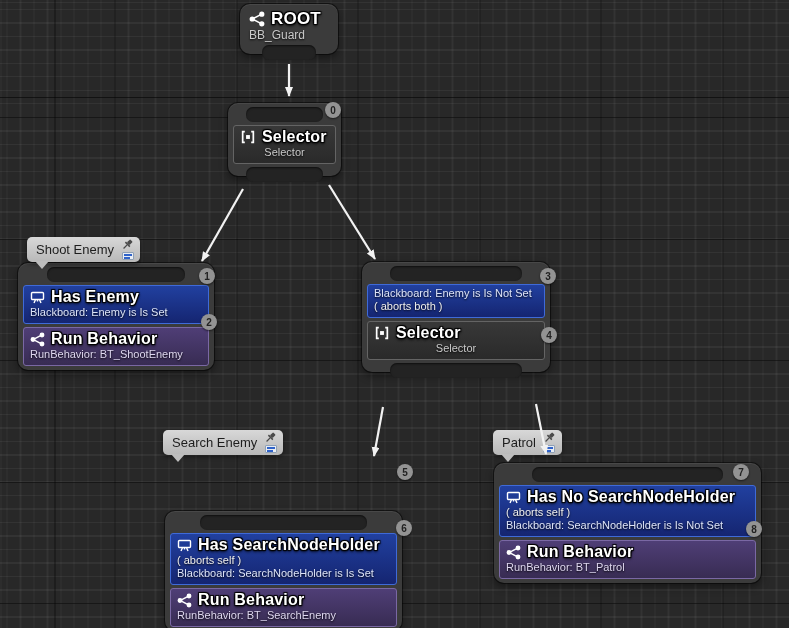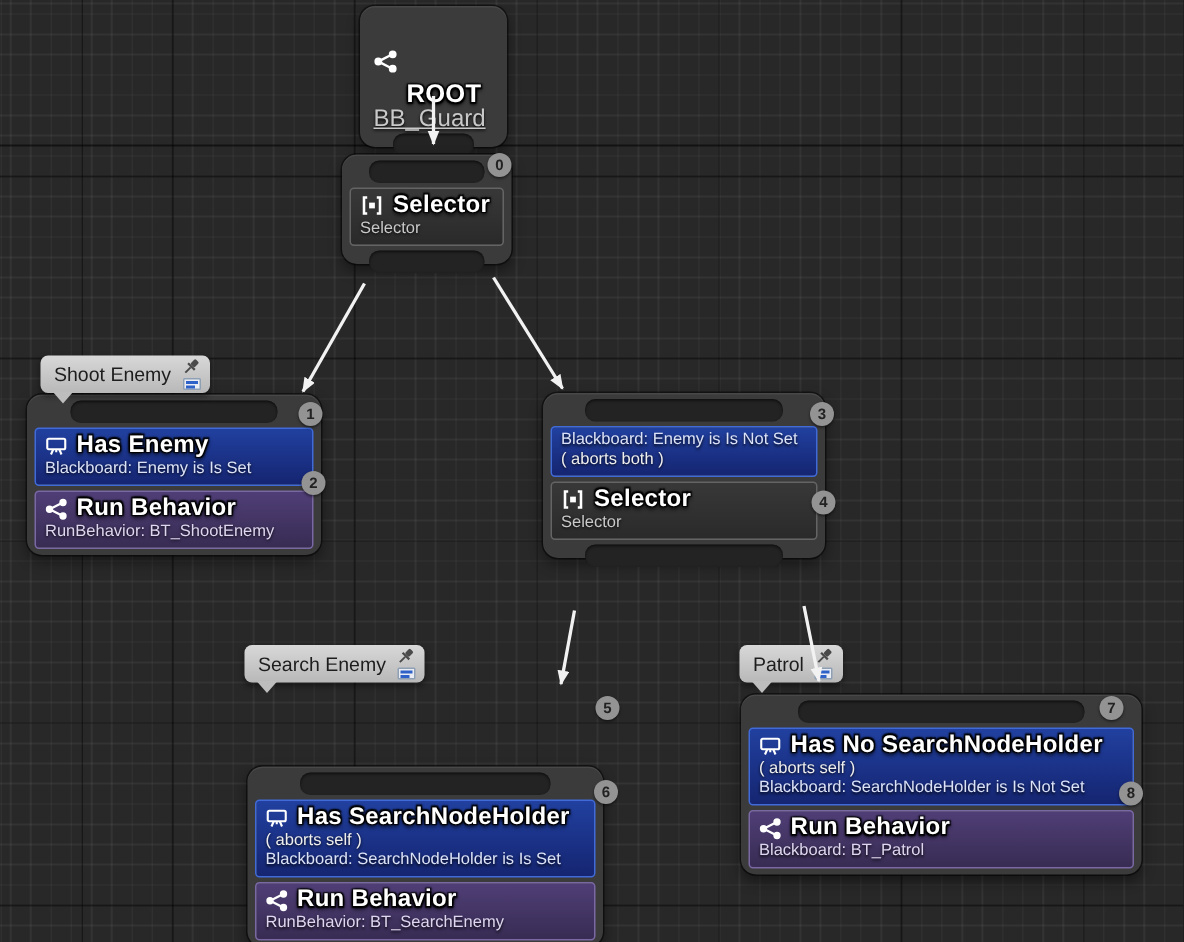--- a/index.html
+++ b/index.html
@@ -17,29 +17,29 @@
   .bt-node{
     position:absolute;display:flex;flex-direction:column;gap:3px;
     background:#3b3b3b;border-radius:10px;padding:4px 5px;
     box-shadow: inset 0 1px 0 rgba(255,255,255,0.07), 0 0 0 1px rgba(0,0,0,0.5), 0 4px 9px rgba(0,0,0,0.45);
     z-index:2;
   }
   .pin{background:#232323;border-radius:7px;height:15px;width:74%;margin:0 auto;box-shadow:inset 0 1px 2px rgba(0,0,0,.6);}
   .pin-out{margin-bottom:-10px;}
   .panel{border-radius:3px;padding:2px 6px 4px;}
   .panel-plain{background:transparent;border:none;padding:1px 4px 0;}
-  .panel-gray{background:linear-gradient(#383838,#2a2a2a);border:1px solid #646464;}
+  .panel-gray{background:linear-gradient(#383838,#2a2a2a);border:1px solid #646464;text-align:center;}
   .panel-blue{background:linear-gradient(#21409f,#152571);border:1px solid #3f6ad8;}
   .panel-purple{background:linear-gradient(#4f3e76,#382c53);border:1px solid #7a68a4;}
   .title-row{display:flex;align-items:center;gap:6px;}
   .title{
     font-weight:bold;font-size:16px;color:#ffffff;letter-spacing:.2px;white-space:nowrap;
     text-shadow:-1px -1px 1px #000, 1px -1px 1px #000, -1px 1px 1px #000, 1px 1px 1px #000, 0 2px 3px rgba(0,0,0,.9);
   }
-  .title-lg{font-size:17px;margin-top:44px;}
+  .title-lg{font-size:17px;}
   .sub{font-size:11px;line-height:13px;white-space:nowrap;text-shadow:0 1px 2px rgba(0,0,0,.9);}
   .sub-gray{color:#c9c9c9;}
   .sub-blue{color:#dce3f8;}
   .sub-purple{color:#ded7ef;}
   .sub-aborts{color:#efefef;}
   .badge{
     position:absolute;width:16px;height:16px;border-radius:50%;
     background:#939393;color:#222;font-size:10px;font-weight:bold;
     display:flex;align-items:center;justify-content:center;
     box-shadow:0 1px 2px rgba(0,0,0,.55);z-index:7;
@@ -72,21 +72,21 @@
           <g stroke="#fff" stroke-width="1.5" fill="#fff">
             <circle cx="3" cy="7.5" r="1.7"></circle>
               <circle cx="12" cy="3" r="1.7"></circle>
               <circle cx="12" cy="12" r="1.7"></circle>
             <line x1="4.4" y1="6.8" x2="10.6" y2="3.6"></line>
               <line x1="4.4" y1="8.2" x2="10.6" y2="11.4"></line>
           </g>
         </svg>
         <span class="title title-lg">ROOT</span>
       </div>
-      <div class="sub sub-gray" style="font-size:16px;text-decoration:underline;">BB_Guard</div>
+      <div class="sub sub-gray" style="font-size:12px;">BB_Guard</div>
     </div>
     <div class="pin pin-out" style="width:62%;"></div>
   </div>
 
   <div class="bt-node" style="left:228px;top:103px;width:113px;">
     <div class="pin"></div>
     <div class="panel panel-gray">
       <div class="title-row">
         <svg class="icon" width="16" height="16" viewBox="0 0 15 15">
           <g fill="none" stroke="#fff" stroke-width="1.6">
@@ -265,21 +265,21 @@
           <g stroke="#fff" stroke-width="1.5" fill="#fff">
             <circle cx="3" cy="7.5" r="1.7"></circle>
               <circle cx="12" cy="3" r="1.7"></circle>
               <circle cx="12" cy="12" r="1.7"></circle>
             <line x1="4.4" y1="6.8" x2="10.6" y2="3.6"></line>
               <line x1="4.4" y1="8.2" x2="10.6" y2="11.4"></line>
           </g>
         </svg>
         <span class="title">Run Behavior</span>
       </div>
-      <div class="sub sub-purple">Blackboard: BT_Patrol</div>
+      <div class="sub sub-purple">RunBehavior: BT_Patrol</div>
     </div>
   </div>
 
   <div class="badge" style="left:325px;top:102px;">0</div>
   <div class="badge" style="left:199px;top:268px;">1</div>
   <div class="badge" style="left:201px;top:314px;">2</div>
   <div class="badge" style="left:540px;top:268px;">3</div>
   <div class="badge" style="left:541px;top:327px;">4</div>
   <div class="badge" style="left:397px;top:464px;">5</div>
   <div class="badge" style="left:396px;top:520px;">6</div>

